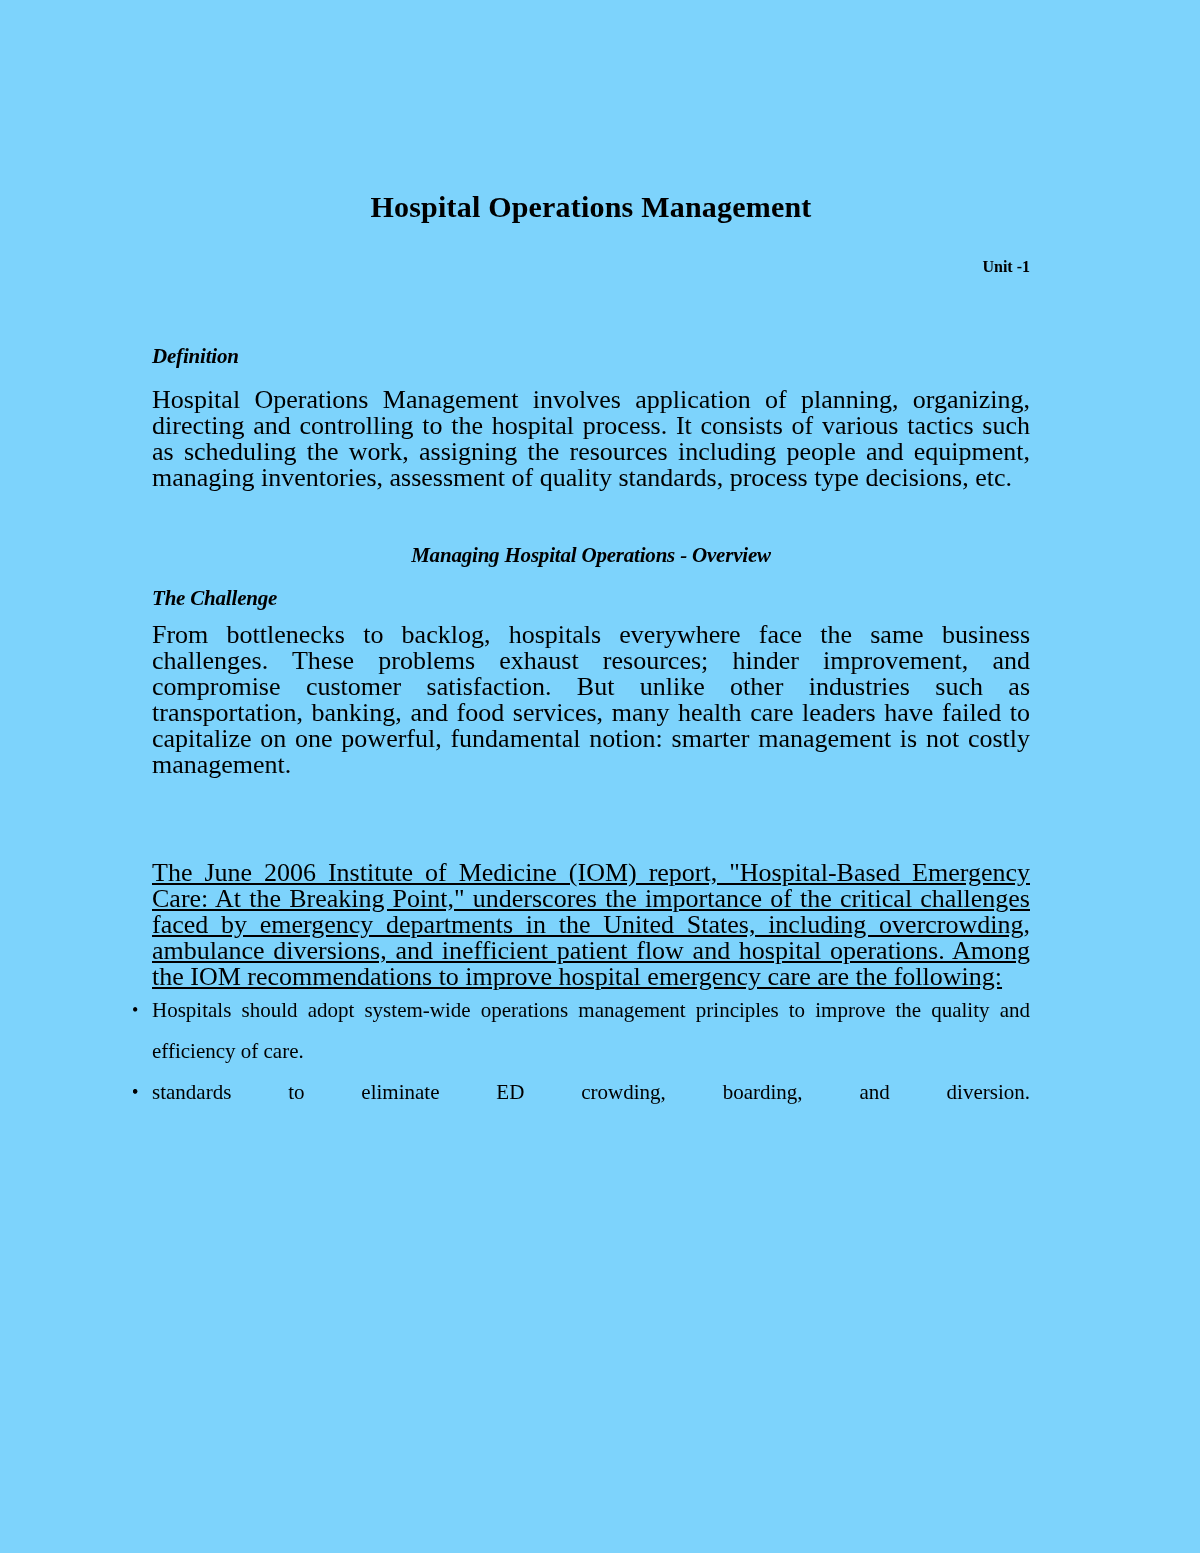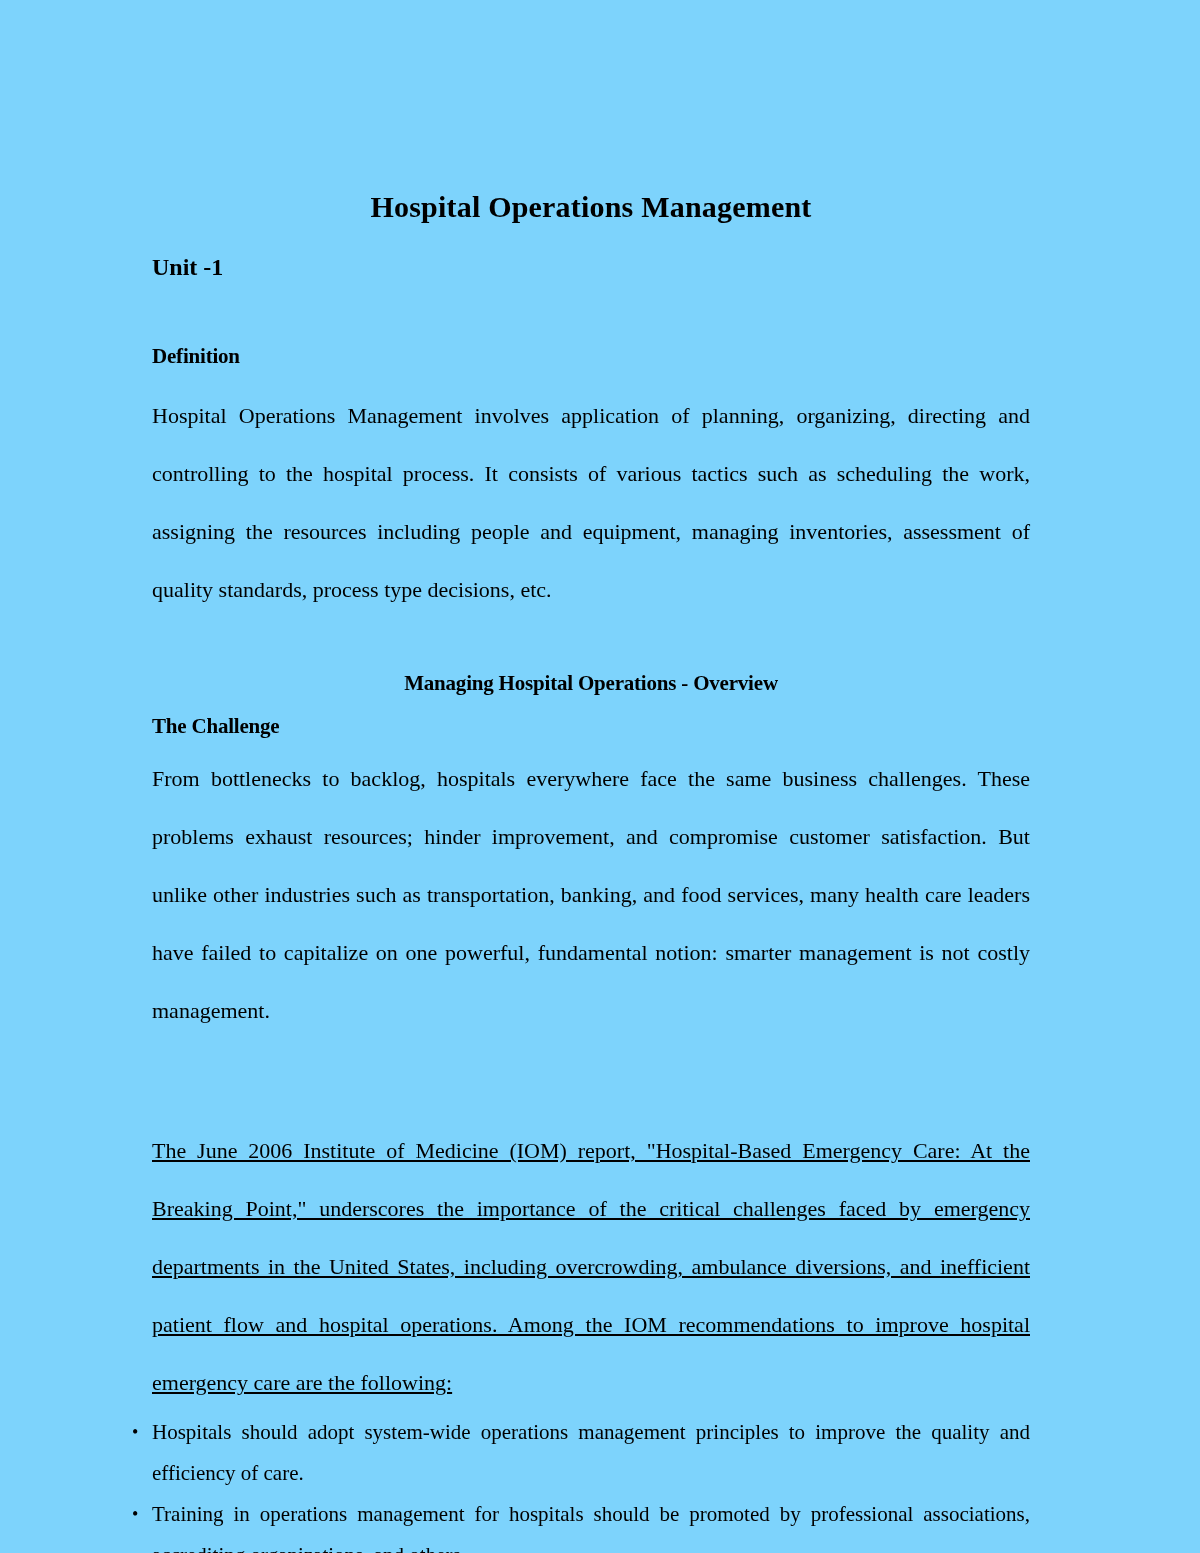--- a/index.html
+++ b/index.html
@@ -34,47 +34,48 @@
     font-size: 30px;
     font-weight: bold;
     letter-spacing: 0.2px;
     margin: 0;
     padding-top: 187px;
     line-height: 40px;
     font-family: "Liberation Serif", "DejaVu Serif", serif;
   }
 
   .doc-subtitle {
-    text-align: left;
-    font-size: 24px;
+    text-align: right;
+    font-size: 16px;
     font-weight: bold;
     margin: 0;
     padding-top: 25px;
     line-height: 30px;
     font-family: "Liberation Serif", "DejaVu Serif", serif;
   }
 
   
   .heading {
     font-size: 21px;
     font-weight: bold;
     line-height: 41px;
     margin: 0;
     font-family: "Liberation Serif", "DejaVu Serif", serif;
     letter-spacing: -0.2px;
+    font-style: italic;
   }
 
   .heading.h-definition { padding-top: 54px; }
   .heading.h-overview   { padding-top: 44px; text-align: center; }
   .heading.h-challenge  { padding-top: 2px; }
 
   
   .para {
-    font-size: 22px;
-    line-height: 58px;
+    font-size: 26px;
+    line-height: 26px;
     text-align: justify;
     text-justify: inter-word;
     margin: 0;
     font-family: "Liberation Serif", "DejaVu Serif", serif;
   }
 
   .para.p-definition { padding-top: 10px; }
   .para.p-challenge  { padding-top: 3px; }
   .para.p-iom        { padding-top: 82px; text-decoration: underline; }
 
@@ -142,21 +143,20 @@
 
     <ul class="bullet-list">
 
       <li class="bullet-item">
         <span class="bullet-marker">•</span>
         <span>Hospitals should adopt system-wide operations management principles to improve the quality and efficiency of care.</span>
       </li>
 
       <li class="bullet-item">
         <span class="bullet-marker">•</span>
-        <span>Training in operations management for hospitals should be promoted by professional associations, accrediting organizations, and others.</span>
       </li>
 
       <li class="bullet-item">
         <span class="bullet-marker">•</span>
         <span class="stretched-line">standards to eliminate ED crowding, boarding, and diversion.</span>
       </li>
 
     </ul>
 
   </div>

